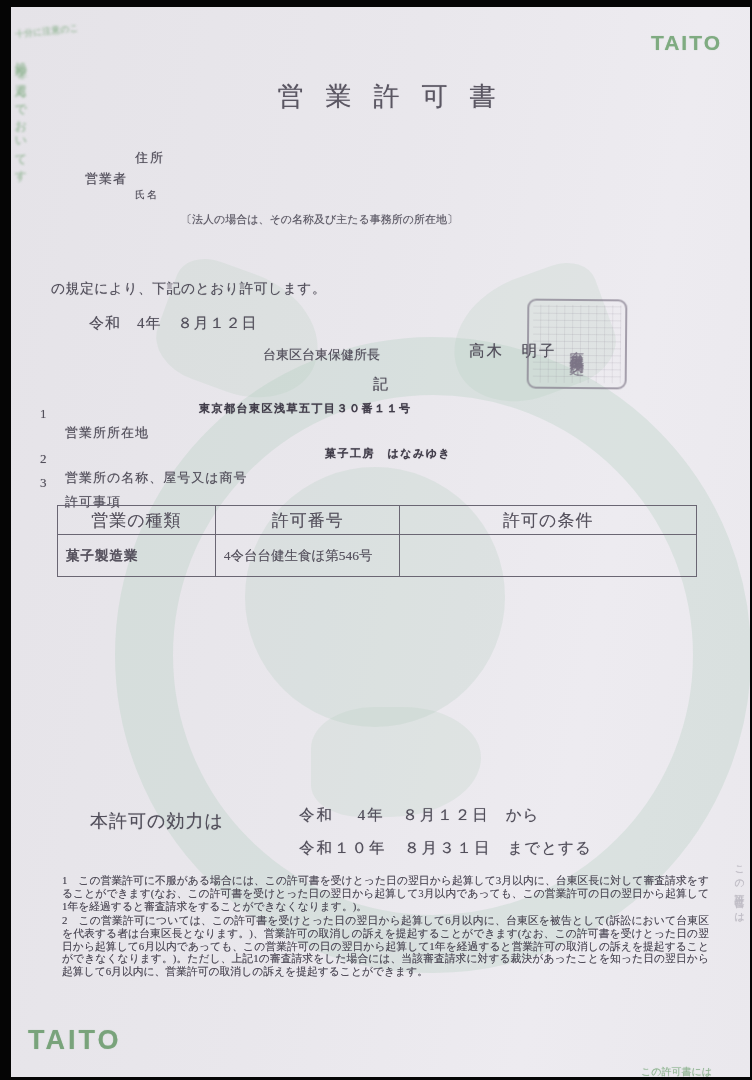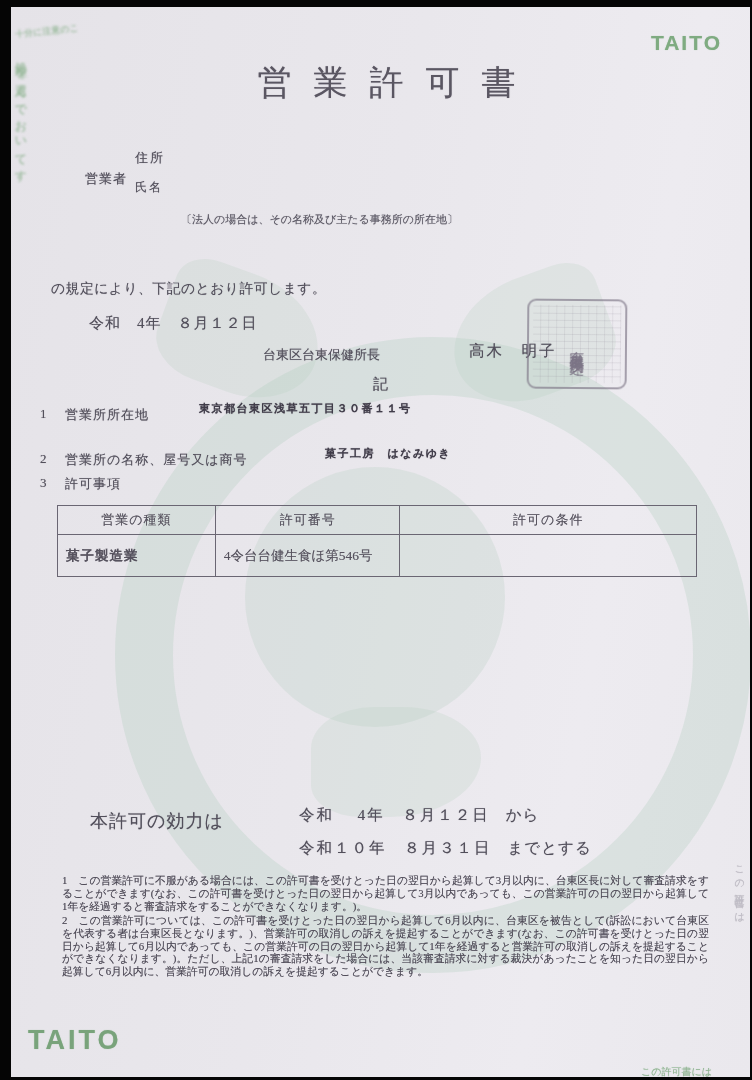--- a/index.html
+++ b/index.html
@@ -5,35 +5,35 @@
   html,body{margin:0;padding:0;background:#0a0a0a;}
   .photo{position:relative;width:752px;height:1080px;background:#050505;overflow:hidden;
          font-family:"Liberation Serif","DejaVu Serif",serif;}
   .paper{position:absolute;left:11px;top:7px;right:2px;bottom:3px;
          background:linear-gradient(100deg,#e5e3e8 0%,#e9e7ec 45%,#edebf0 75%,#eae8ed 100%);
          overflow:hidden;}
   .txt{position:absolute;color:#524f5b;text-shadow:0 0 0.7px rgba(82,79,91,.55);white-space:nowrap;}
   .green{color:#7fab81;text-shadow:0 0 1px rgba(127,171,129,.6);}
   .brand{font-family:"Liberation Sans","DejaVu Sans",sans-serif;font-weight:bold;}
 
-  .doc-title{left:0;right:0;top:53px;text-align:center;font-size:34px;letter-spacing:22px;
+  .doc-title{left:0;right:0;top:72px;text-align:center;font-size:26px;letter-spacing:22px;
              text-indent:22px;color:#5a5662;padding-left:12px;}
   .brand-top{right:28px;top:24px;font-size:21px;letter-spacing:2px;}
   .brand-bottom{left:17px;top:1018px;font-size:27px;letter-spacing:3px;color:#79a37b;}
 
   .edge-left-top{left:4px;top:18px;font-size:9px;transform:rotate(-6deg);filter:blur(1px);opacity:.8;}
   .edge-left-vert{left:1px;top:46px;writing-mode:vertical-rl;font-size:12px;letter-spacing:3px;
                   filter:blur(1.1px);opacity:.75;}
   .edge-right-vert{right:4px;top:852px;writing-mode:vertical-rl;font-size:10px;letter-spacing:2px;
                    color:#8d8997;opacity:.45;filter:blur(.6px);}
   .edge-bottom-right{right:38px;top:1058px;font-size:10px;filter:blur(.7px);opacity:.85;}
 
   .lbl-address{left:124px;top:142px;font-size:13px;letter-spacing:2px;}
   .lbl-operator{left:74px;top:163px;font-size:13px;letter-spacing:1px;}
-  .lbl-name{left:124px;top:172px;font-size:12px;letter-spacing:2px;}
+  .lbl-name{left:124px;top:181px;font-size:10px;letter-spacing:2px;}
   .corp-note{left:170px;top:205px;font-size:11px;color:#5d5a66;}
 
   .para1{left:72px;top:236px;font-size:13.8px;letter-spacing:.5px;}
   .para2{left:40px;top:273px;font-size:13.8px;letter-spacing:.5px;}
   .issue-date{left:78px;top:307px;font-size:15px;letter-spacing:1px;}
   .office-title{left:252px;top:339px;font-size:13px;}
   .office-name{left:458px;top:334px;font-size:15.5px;letter-spacing:2px;}
   .ki{left:0;right:0;top:368px;text-align:center;font-size:15px;}
 
   .stamp{position:absolute;left:516px;top:292px;width:96px;height:86px;
@@ -41,33 +41,33 @@
          display:flex;align-items:center;justify-content:center;overflow:hidden;
          filter:blur(.5px);}
   .stamp-inner{writing-mode:vertical-rl;font-size:15px;line-height:1.35;letter-spacing:1px;
                color:rgba(124,116,134,.8);text-align:center;}
   .stamp-noise{position:absolute;inset:4px;
       background:
         repeating-linear-gradient(0deg,transparent 0 6px,rgba(124,116,134,.14) 6px 7px),
         repeating-linear-gradient(90deg,transparent 0 7px,rgba(124,116,134,.12) 7px 8px);}
 
   .item-num{font-size:13px;}
-  .item-lbl{font-size:13px;letter-spacing:1px;}
+  .item-lbl{font-size:13px;letter-spacing:1px;margin-top:18px;}
   .item-val{font-size:11px;font-weight:600;color:#403c49;letter-spacing:1.5px;
             text-shadow:0 0 .8px rgba(64,60,73,.6);}
   .i1n{left:29px;top:399px;} .i1l{left:54px;top:399px;} .i1v{left:188px;top:394px;}
   .i2n{left:29px;top:444px;} .i2l{left:54px;top:444px;} .i2v{left:314px;top:439px;}
   .i3n{left:29px;top:468px;} .i3l{left:54px;top:468px;}
 
   table.permit{position:absolute;left:46px;top:498px;width:640px;border-collapse:collapse;
                font-family:inherit;}
   table.permit th,table.permit td{border:1px solid #6a6673;color:#56525e;
                text-shadow:0 0 .6px rgba(86,82,94,.5);}
   table.permit{border:1.5px solid #5f5b68;}
-  table.permit th{font-weight:normal;font-size:13px;height:26px;letter-spacing:1px;}
+  table.permit th{font-weight:normal;font-size:17px;height:26px;letter-spacing:1px;}
   table.permit td{font-size:13.5px;height:41px;padding:0 8px;}
   .col-type{width:158px;} .col-num{width:185px;} .col-cond{width:297px;}
   td.cell-type{font-weight:600;color:#46424e;font-size:14px;letter-spacing:1px;}
 
   .wm{position:absolute;border-radius:50%;pointer-events:none;}
   .wm1{left:104px;top:330px;width:520px;height:520px;border:58px solid rgba(176,206,188,.30);}
   .wm2{left:234px;top:460px;width:260px;height:260px;background:rgba(176,206,188,.26);}
   .wm3{left:150px;top:266px;width:160px;height:120px;background:rgba(176,206,188,.22);
        border-radius:30% 70% 60% 40%;transform:rotate(20deg);}
   .wm4{left:440px;top:270px;width:160px;height:120px;background:rgba(176,206,188,.22);

